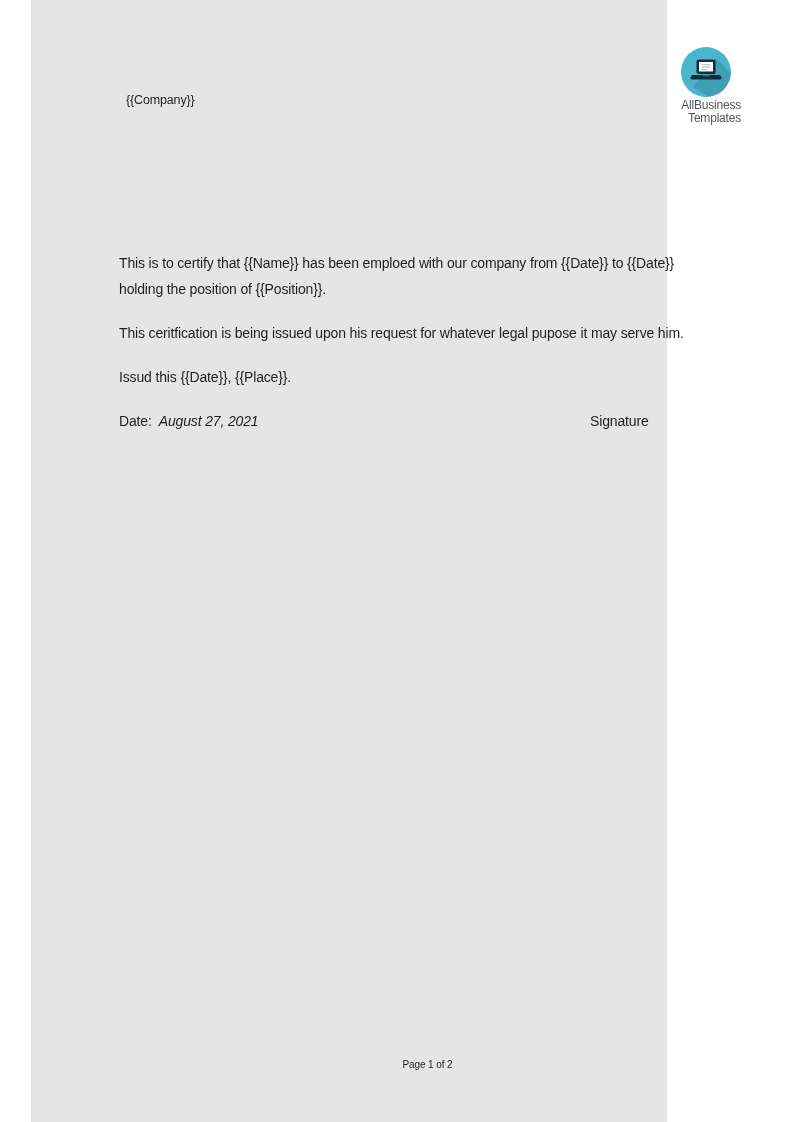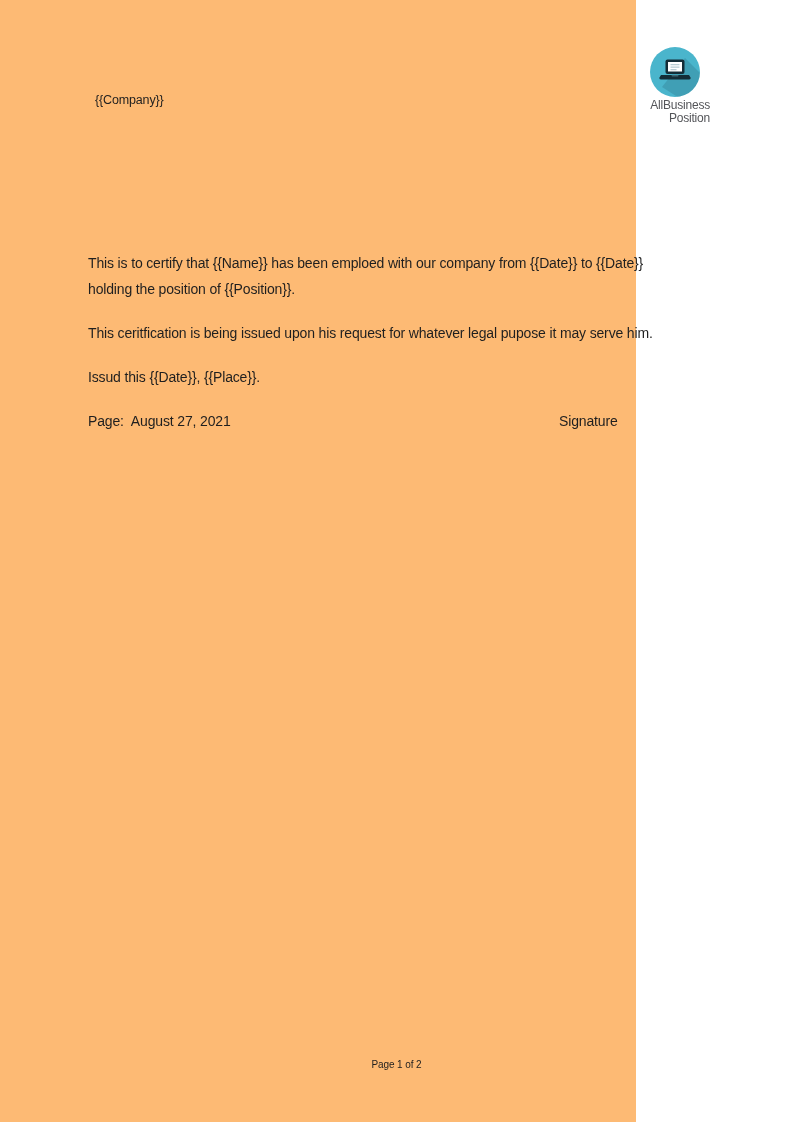--- a/index.html
+++ b/index.html
@@ -9,21 +9,22 @@
     background: #ffffff;
     font-family: "Liberation Sans", "DejaVu Sans", sans-serif;
     color: #1f1f1f;
     position: relative;
     overflow: hidden;
   }
   .page {
     position: relative;
     width: 636px;
     height: 1122px;
-    background: #fdba74;
+    background: #e5e5e5;
+    margin-left: 31px;
   }
   .company {
     position: absolute;
     left: 95px;
     top: 93px;
     font-size: 12.5px;
     letter-spacing: -0.15px;
     color: #1f1f1f;
   }
   .logo {
@@ -67,21 +68,21 @@
     line-height: 26px;
     letter-spacing: -0.15px;
     color: #1f1f1f;
   }
   .body-block p { margin: 0 0 18px 0; }
   .date-row {
     position: relative;
     height: 18px;
   }
   .date-label { display: inline-block; }
-  .date-value { display: inline-block; margin-left: 7px; }
+  .date-value { display: inline-block; margin-left: 7px; font-style: italic; }
   .signature {
     position: absolute;
     left: 471px;
     top: 0;
     text-align: center;
   }
   .footer {
     position: absolute;
     left: 0;
     top: 1059px;
@@ -117,32 +118,32 @@
 
       <rect x="20.5" y="17" width="9" height="1.3" fill="#b9cdd4"></rect>
       <rect x="20.5" y="19.5" width="9" height="1.3" fill="#b9cdd4"></rect>
       <rect x="20.5" y="22" width="6" height="1.3" fill="#b9cdd4"></rect>
 
       <path d="M11 28 h28 l1.5 2.5 a1.5 1.5 0 0 1 -1.3 2 h-28.4 a1.5 1.5 0 0 1 -1.3 -2 z" fill="#142d37"></path>
       <rect x="21.5" y="28" width="7" height="1.4" rx="0.7" fill="#3f6672"></rect>
     </svg>
     <div class="logo-text">
       <div>AllBusiness</div>
-      <div>Position</div>
+      <div>Templates</div>
     </div>
   </div>
 
 
   <div class="body-block">
     <p>This is to certify that {{Name}} has been emploed with our company from {{Date}} to {{Date}} holding the position of {{Position}}.</p>
     <p>This ceritfication is being issued upon his request for whatever legal pupose it may serve him.</p>
     <p>Issud this {{Date}}, {{Place}}.</p>
 
     <div class="date-row">
-      <span class="date-label">Page:</span><span class="date-value">August 27, 2021</span>
+      <span class="date-label">Date:</span><span class="date-value">August 27, 2021</span>
       <span class="signature">Signature</span>
     </div>
   </div>
 
   <div class="footer">
     <span>Page 1 of 2</span>
   </div>
 
 </div>
 

